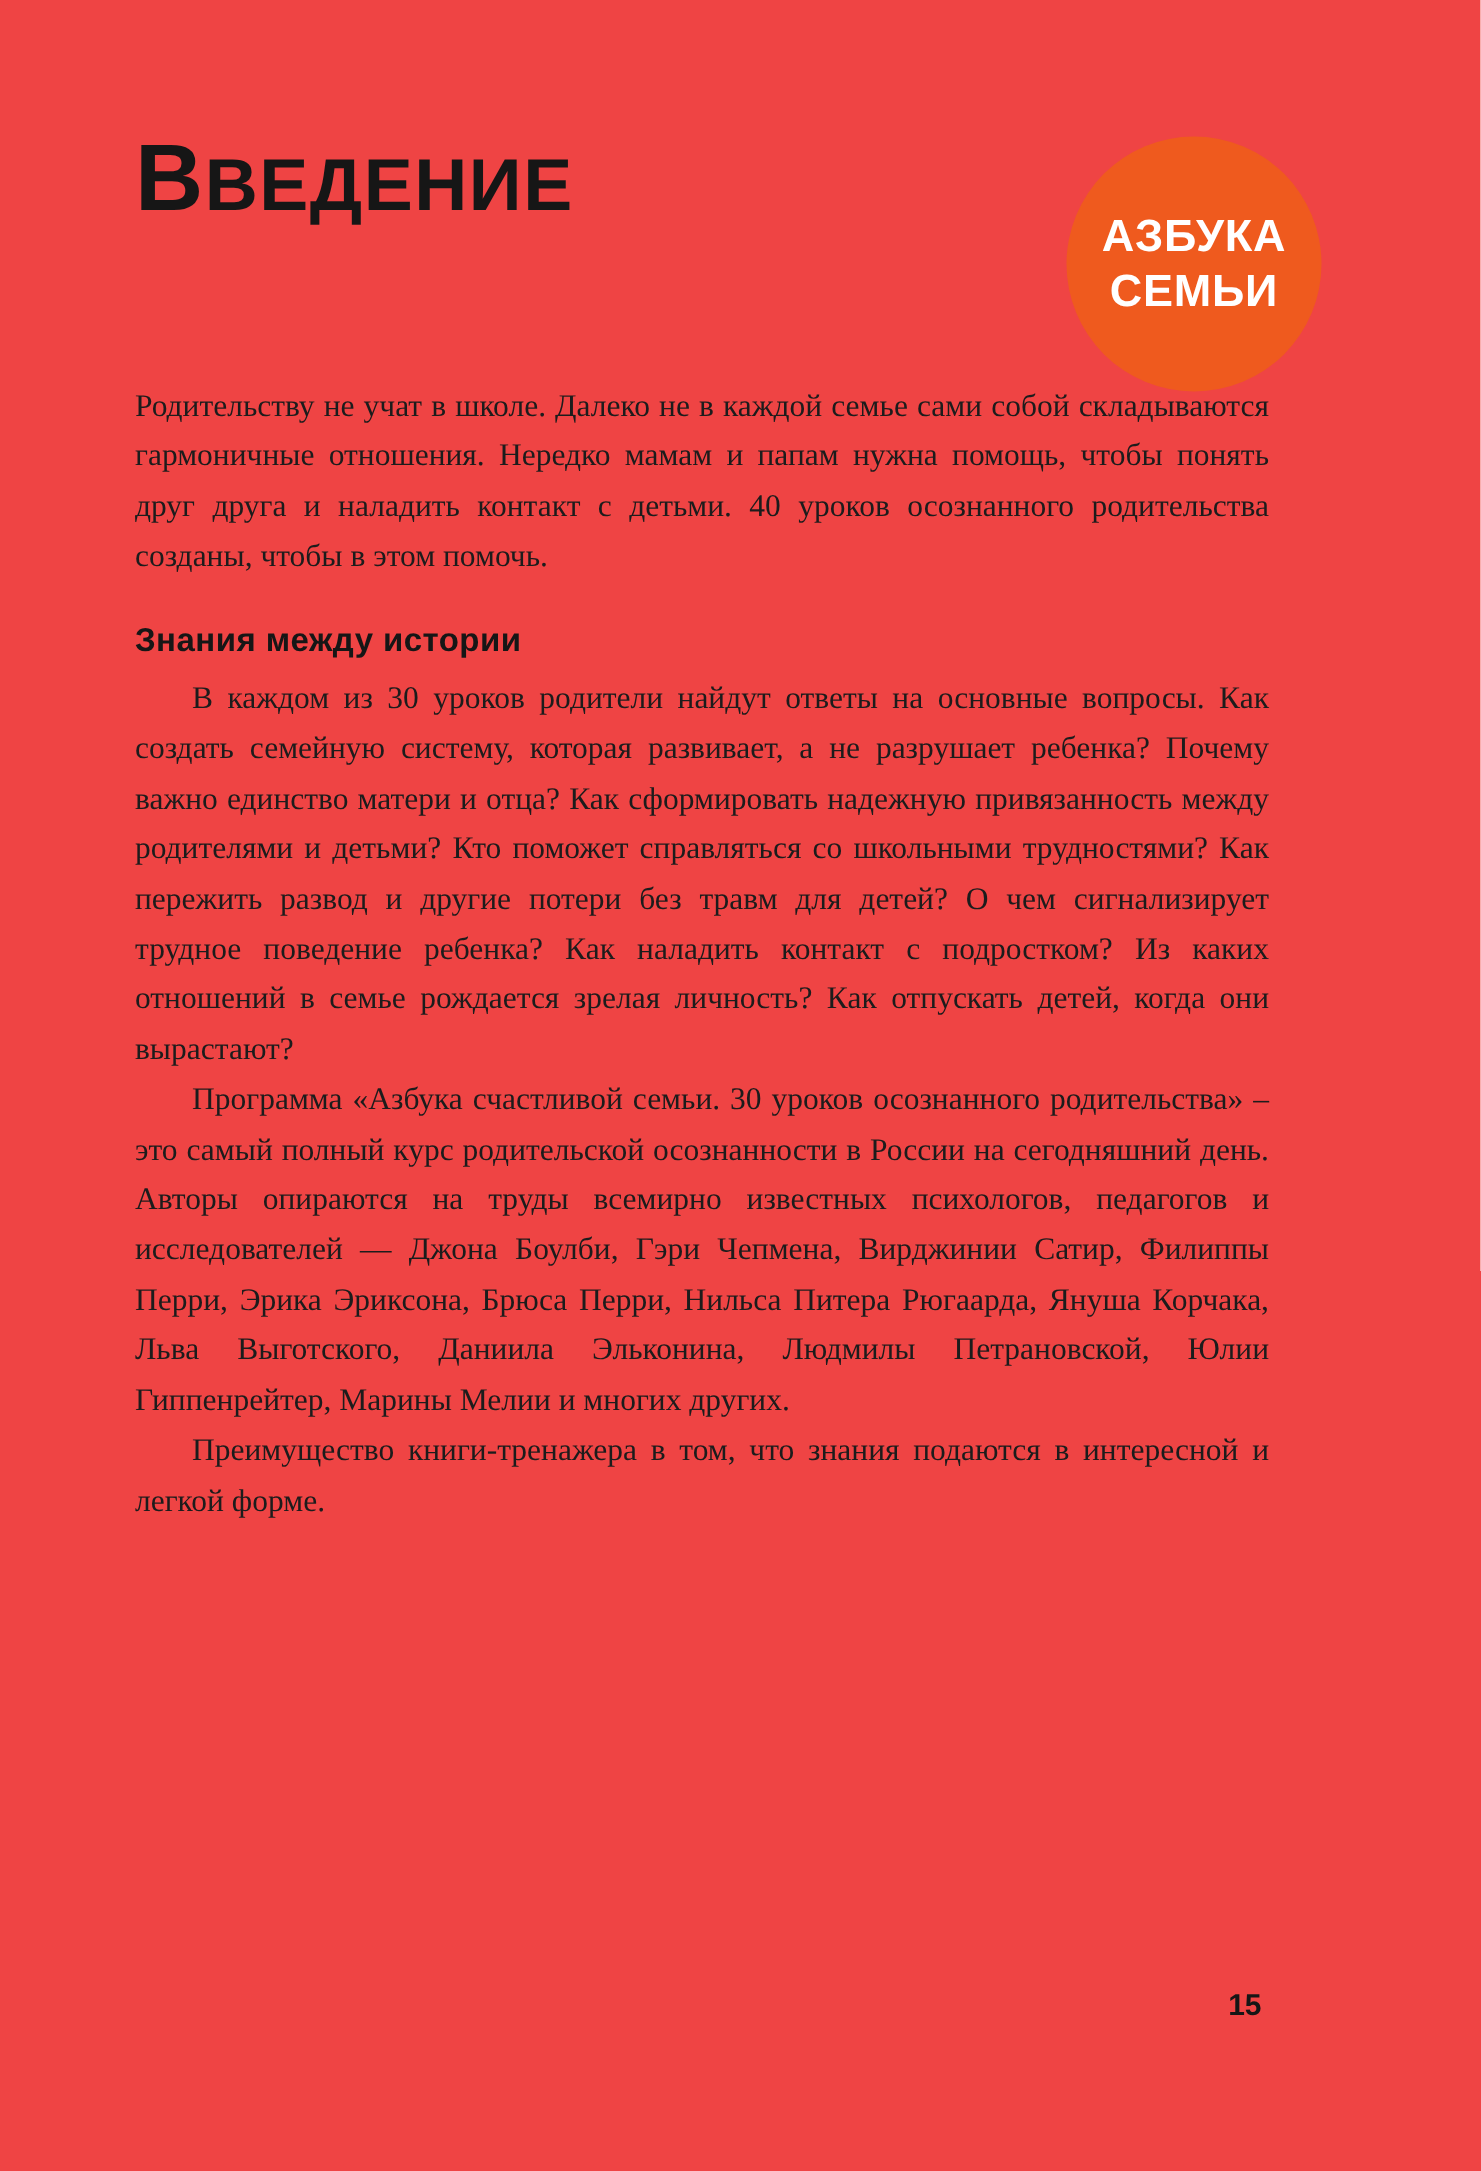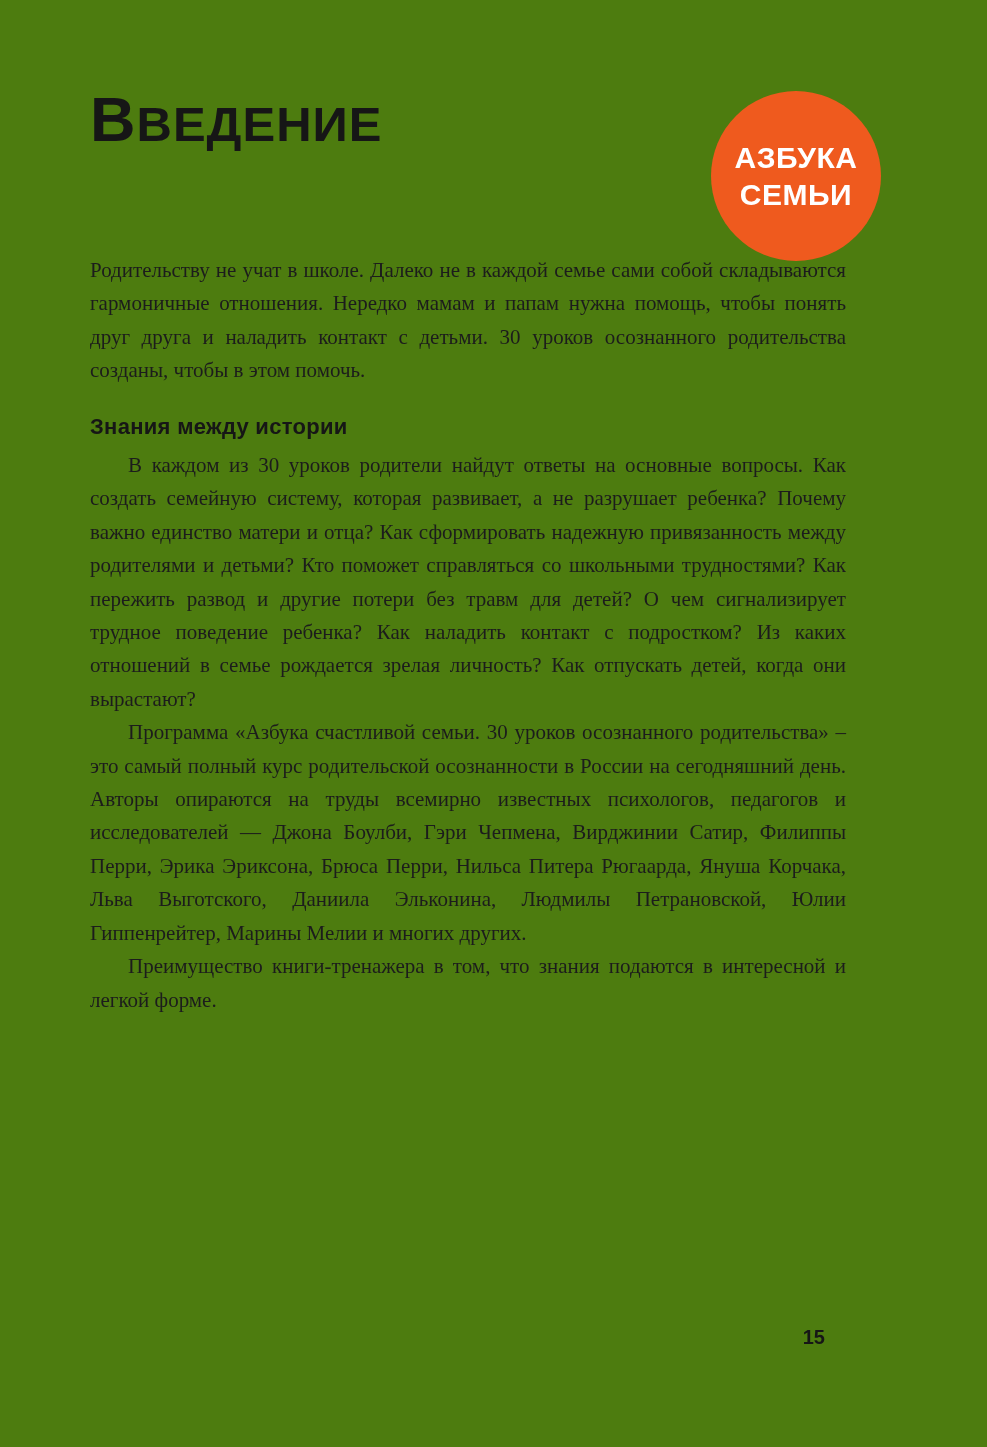--- a/index.html
+++ b/index.html
@@ -5,21 +5,21 @@
   html, body {
     margin: 0;
     padding: 0;
     background: #ffffff;
   }
 
   .page {
     position: relative;
     width: 987px;
     height: 1447px;
-    background: #4d7c0f;
+    background: #ef4444;
     box-sizing: border-box;
     font-family: "Liberation Serif", serif;
     color: #1c1c1c;
     overflow: hidden;
   }
 
   .content {
     position: absolute;
     left: 90px;
     top: 0;
@@ -85,21 +85,21 @@
     font-family: "Liberation Sans", sans-serif;
     font-weight: 700;
     font-size: 22px;
     line-height: 1.2;
     letter-spacing: 0.3px;
     color: #161616;
   }
 
   .page-number {
     position: absolute;
-    right: 162px;
+    right: 146px;
     top: 1326px;
     font-family: "Liberation Sans", sans-serif;
     font-weight: 700;
     font-size: 20px;
     color: #161616;
   }
 </style>
 </head>
 <body>
 
@@ -107,21 +107,21 @@
 
   <div class="badge">
     <div>АЗБУКА</div>
     <div>СЕМЬИ</div>
   </div>
 
   <div class="content">
 
     <h1 class="title">Введение</h1>
 
-    <p class="body intro">Родительству не учат в школе. Далеко не в каждой семье сами собой складываются гармоничные отношения. Нередко мамам и папам нужна помощь, чтобы понять друг друга и наладить контакт с детьми. 30 уроков осознанного родительства созданы, чтобы в этом помочь.</p>
+    <p class="body intro">Родительству не учат в школе. Далеко не в каждой семье сами собой складываются гармоничные отношения. Нередко мамам и папам нужна помощь, чтобы понять друг друга и наладить контакт с детьми. 40 уроков осознанного родительства созданы, чтобы в этом помочь.</p>
 
     <h2 class="section-heading">Знания между истории</h2>
 
     <p class="body indent">В каждом из 30 уроков родители найдут ответы на основные вопросы. Как создать семейную систему, которая развивает, а не разрушает ребенка? Почему важно единство матери и отца? Как сформировать надежную привязанность между родителями и детьми? Кто поможет справляться со школьными трудностями? Как пережить развод и другие потери без травм для детей? О чем сигнализирует трудное поведение ребенка? Как наладить контакт с подростком? Из каких отношений в семье рождается зрелая личность? Как отпускать детей, когда они вырастают?</p>
     <p class="body indent">Программа «Азбука счастливой семьи. 30 уроков осознанного родительства» – это самый полный курс родительской осознанности в России на сегодняшний день. Авторы опираются на труды всемирно известных психологов, педагогов и исследователей — Джона Боулби, Гэри Чепмена, Вирджинии Сатир, Филиппы Перри, Эрика Эриксона, Брюса Перри, Нильса Питера Рюгаарда, Януша Корчака, Льва Выготского, Даниила Эльконина, Людмилы Петрановской, Юлии Гиппенрейтер, Марины Мелии и многих других.</p>
     <p class="body indent">Преимущество книги-тренажера в том, что знания подаются в интересной и легкой форме.</p>
 
   </div>
 
   <div class="page-number">15</div>

